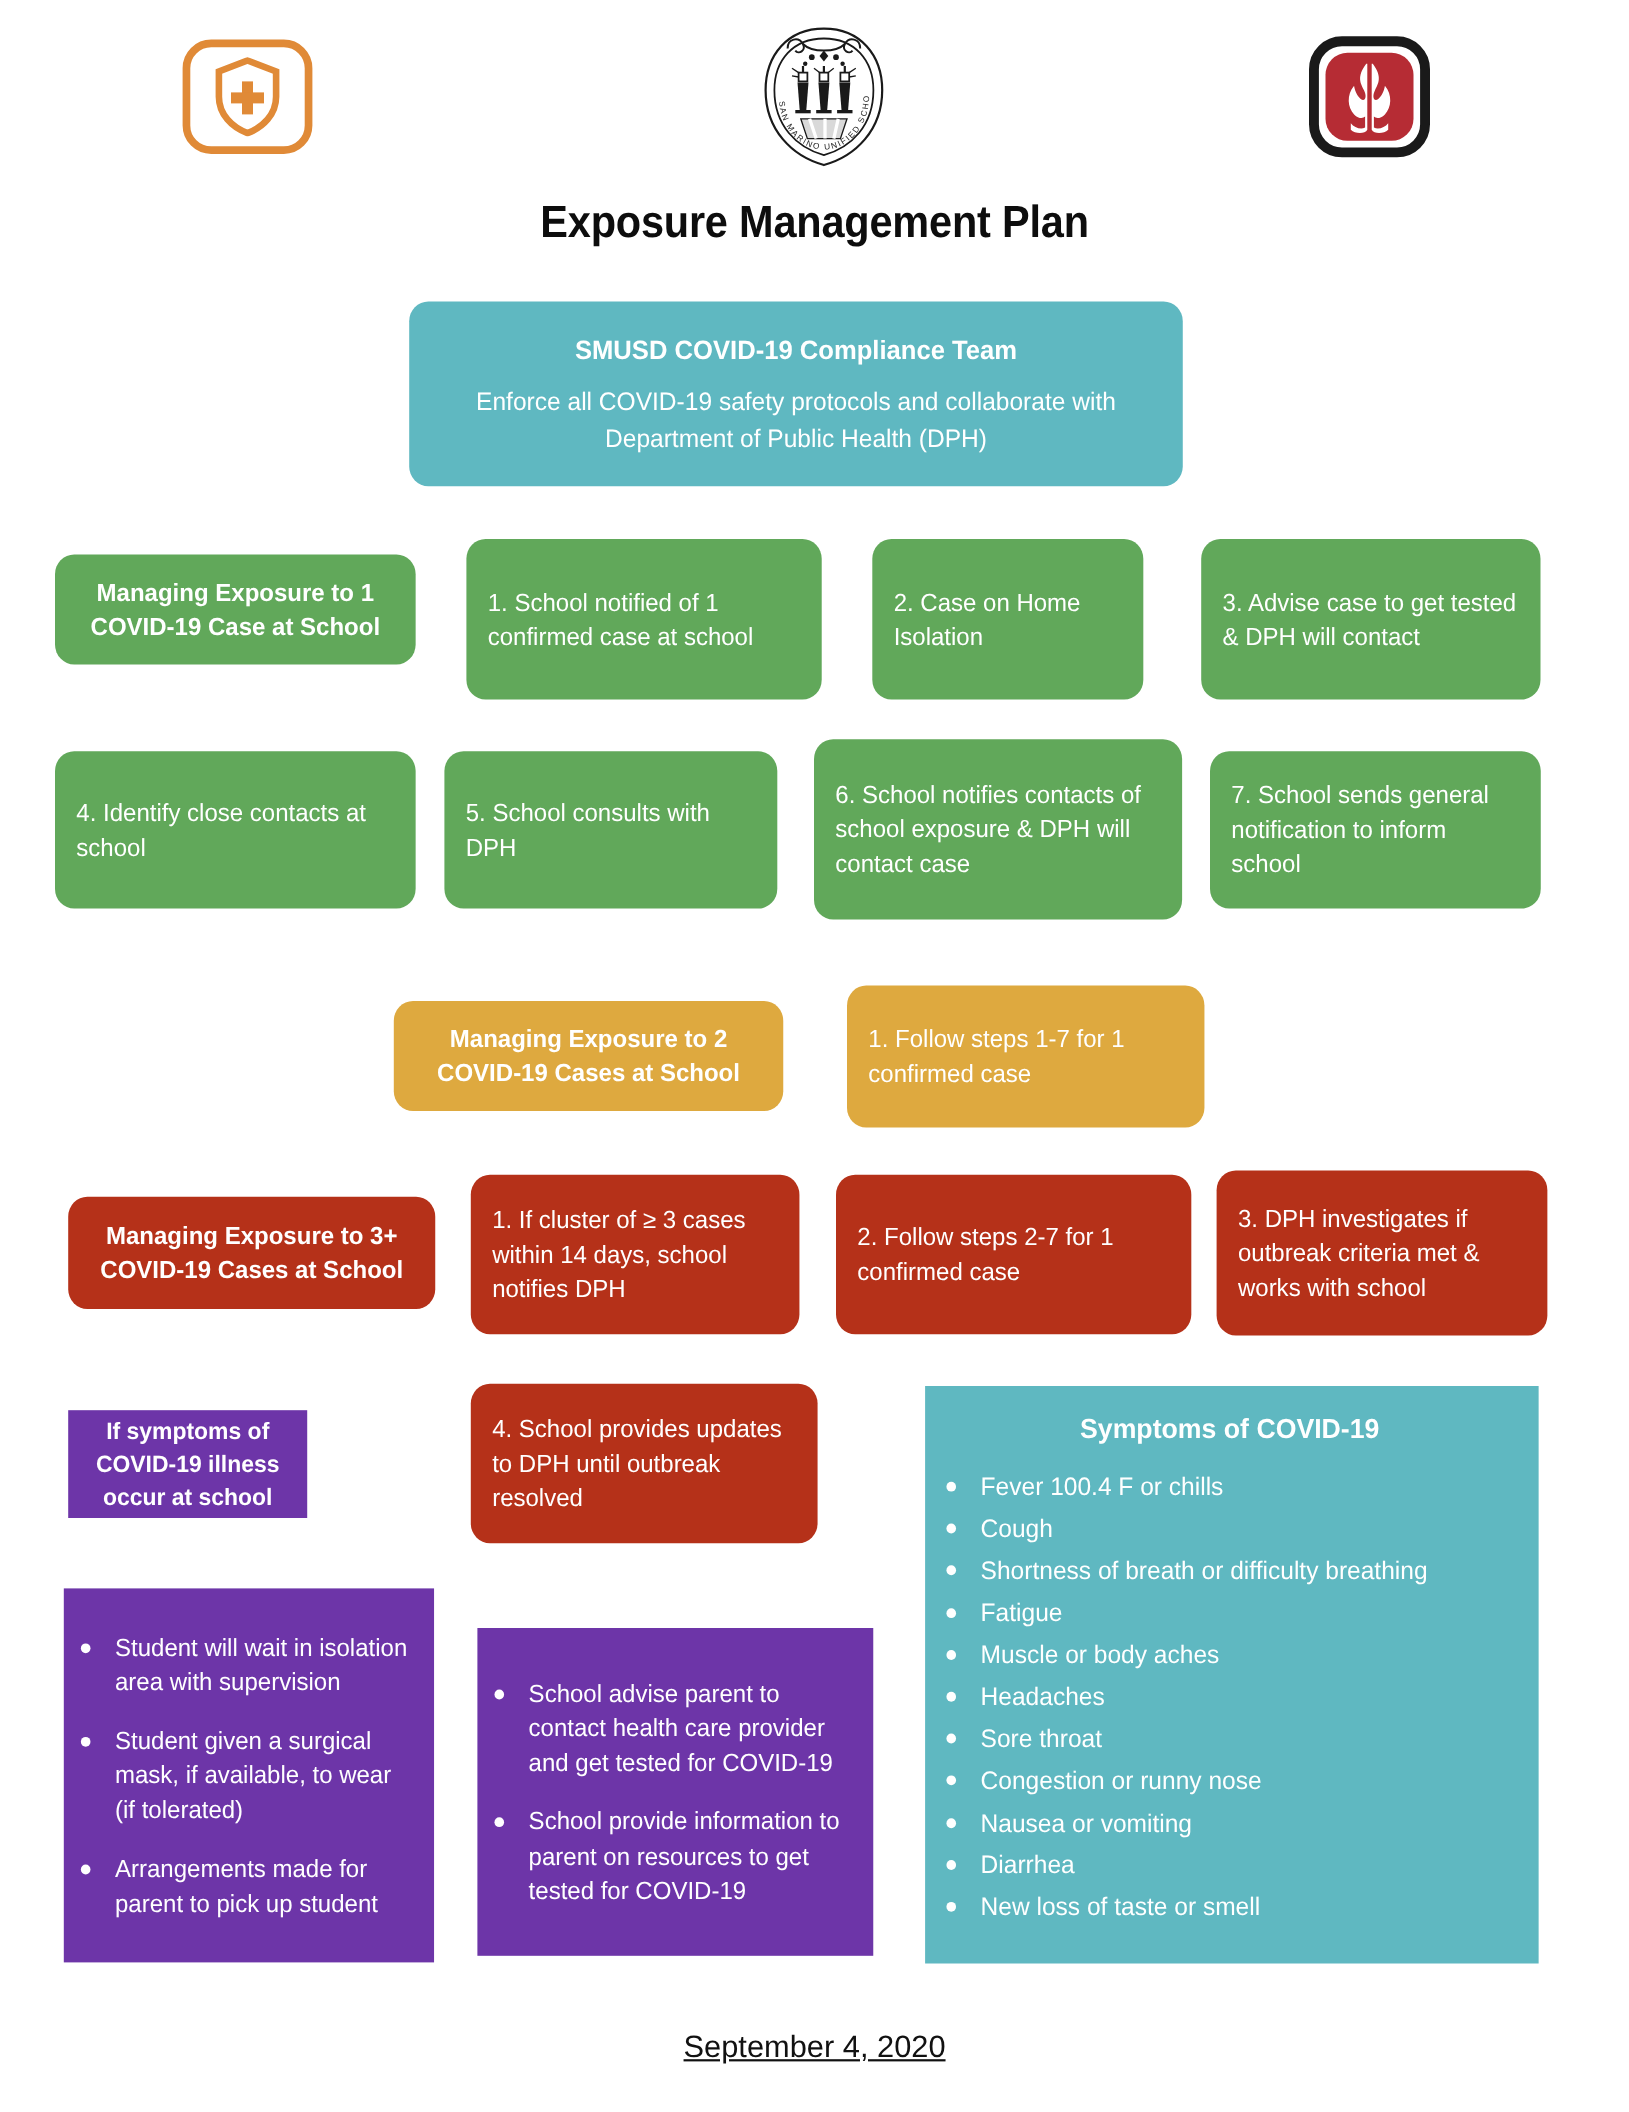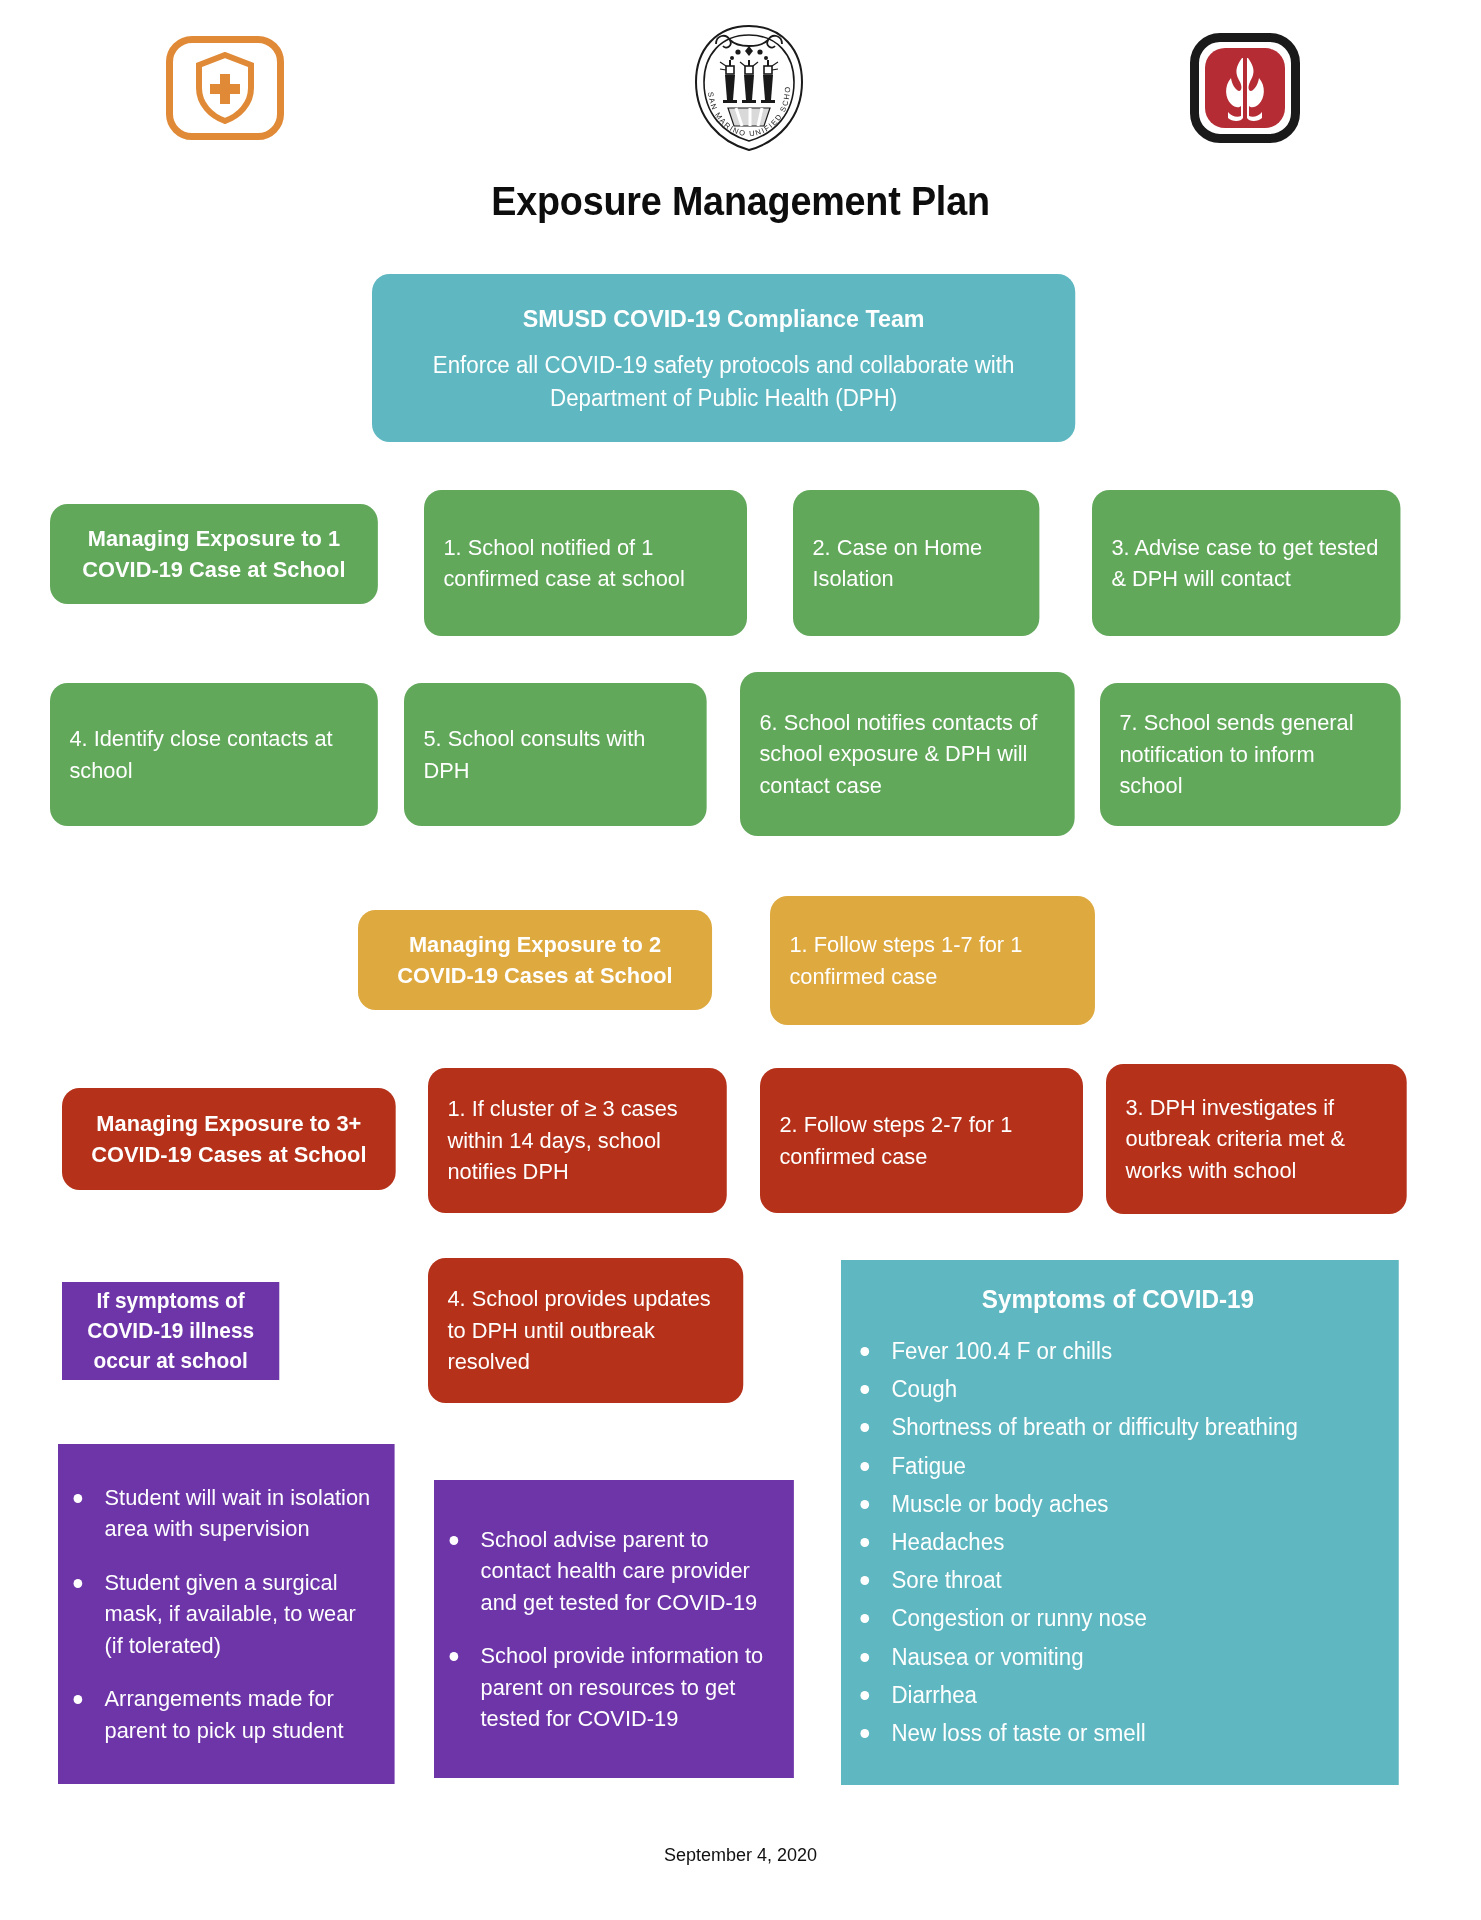--- a/index.html
+++ b/index.html
@@ -100,21 +100,21 @@
 
   .symptom-title {
     text-align: center; font-weight: bold; font-size: 25px;
     margin-bottom: 18px;
   }
   .symptom-list li { margin-bottom: 6px; font-size: 23px; }
 
   
   .footer-date {
     position: absolute; left: 0; top: 1845px; width: 1481px;
-    text-align: center; font-size: 18px; color: #111;
+    text-align: center; font-size: 28px; color: #111; text-decoration: underline;
   }
 </style>
 </head>
 <body>
 
 <div id="page">
 
   <div class="logo-row">
 
     <div class="logo-shield">

